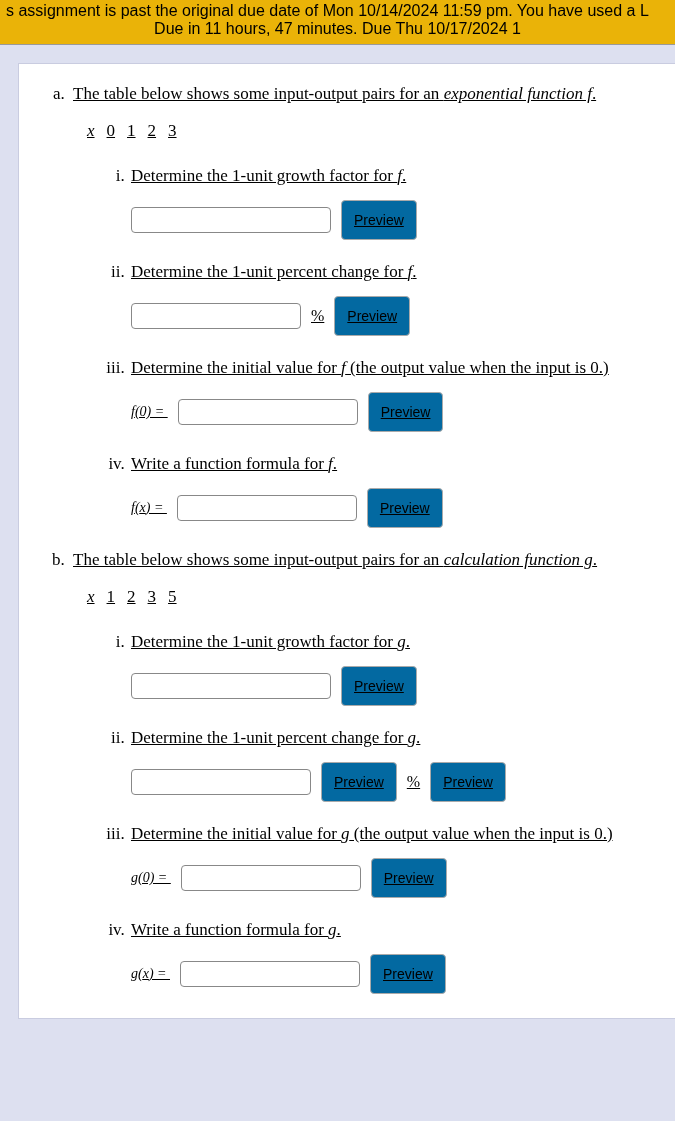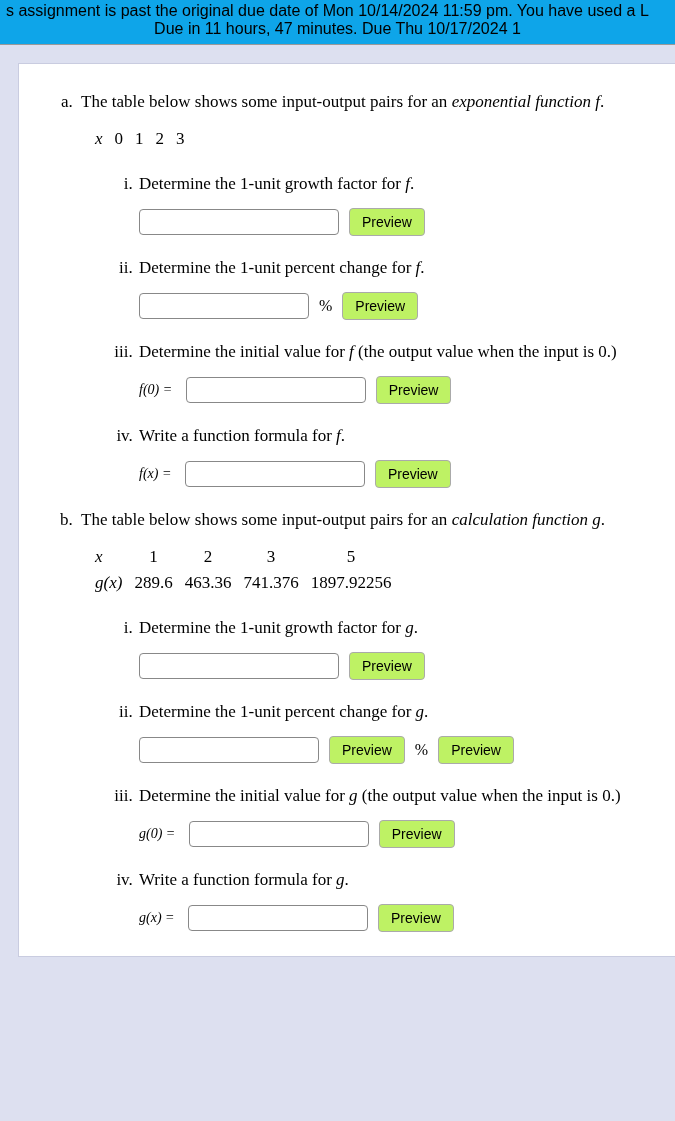--- a/index.html
+++ b/index.html
@@ -5,37 +5,37 @@
   * { box-sizing: border-box; }
   body {
     margin: 0;
     font-family: Georgia, 'Times New Roman', serif;
     font-size: 17px;
     background: #dde0f0;
     color: #000;
     width: 675px;
   }
   .header {
-    background: #0ea5e9;
+    background: #eab308;
     padding: 2px 6px 6px 6px;
     font-family: Arial, Helvetica, sans-serif;
     font-size: 16px;
     border-bottom: 1px solid #999;
   }
   .header-line1 { white-space: nowrap; overflow: hidden; }
   .header-line2 { text-align: center; white-space: nowrap; overflow: hidden; padding-right: 0; }
   .card {
     margin: 18px 0 0 18px;
     background: #fff;
     border: 1px solid #c9cce0;
     border-right: none;
     padding: 16px 14px 2px 14px;
     width: 657px;
   }
-  ol.letters { list-style-type: lower-alpha; margin: 12px; padding-left: 32px; }
+  ol.letters { list-style-type: lower-alpha; margin: 4px; padding-left: 32px; text-decoration: underline; }
   ol.letters > li { margin-bottom: 20px; padding-left: 4px; }
   ol.letters > li::marker { font-family: Georgia, serif; }
   ol.roman { list-style-type: lower-roman; margin: 16px 0 0 0; padding-left: 56px; }
   ol.roman > li { margin: 22px 0; padding-left: 2px; }
   ol.roman > li::marker { font-family: Georgia, serif; }
   .em { font-style: italic; }
   .math { font-style: italic; font-family: 'Times New Roman', serif; }
   table.data { border-collapse: collapse; margin: 14px 0 0 8px; }
   table.data td { padding: 3px 6px; font-family: 'Times New Roman', serif; text-align: center; font-size: 17px; }
   table.data td:first-child { text-align: left; }
@@ -48,23 +48,23 @@
     border: 1px solid #888;
     border-radius: 4px;
     padding: 2px 6px;
     font-size: 15px;
     background: #fff;
   }
   .w1 { width: 200px; }
   .w2 { width: 170px; }
   .w3 { width: 180px; }
   button.preview {
-    height: 28px;
+    height: 40px;
     padding: 3px 12px;
-    background: #bef264;
+    background: #0369a1;
     border: 1px solid #aaa;
     border-radius: 4px;
     font-family: Arial, sans-serif;
     font-size: 14px;
     cursor: pointer;
   }
   .percent { font-family: Georgia, serif; font-size: 16px; }
   .footer-note {
     font-family: Georgia, serif;
     font-size: 17px;
@@ -142,27 +142,20 @@
 
       <table class="data">
         <tbody>
             <tr>
           <td><span class="notation">x</span></td>
           <td>1</td>
           <td>2</td>
           <td>3</td>
           <td>5</td>
         </tr>
-        <tr>
-          <td><span class="notation"><span style="font-style:italic">g</span>(<span style="font-style:italic">x</span>)</span></td>
-          <td>289.6</td>
-          <td>463.36</td>
-          <td>741.376</td>
-          <td>1897.92256</td>
-        </tr>
       </tbody>
         </table>
 
       <ol class="roman">
         <li>
           <span>Determine the 1-unit growth factor for </span><span class="math">g</span><span>.</span>
           <div class="row indent">
             <input class="answer w1" style="">
             <button class="preview">Preview</button>
           </div>

